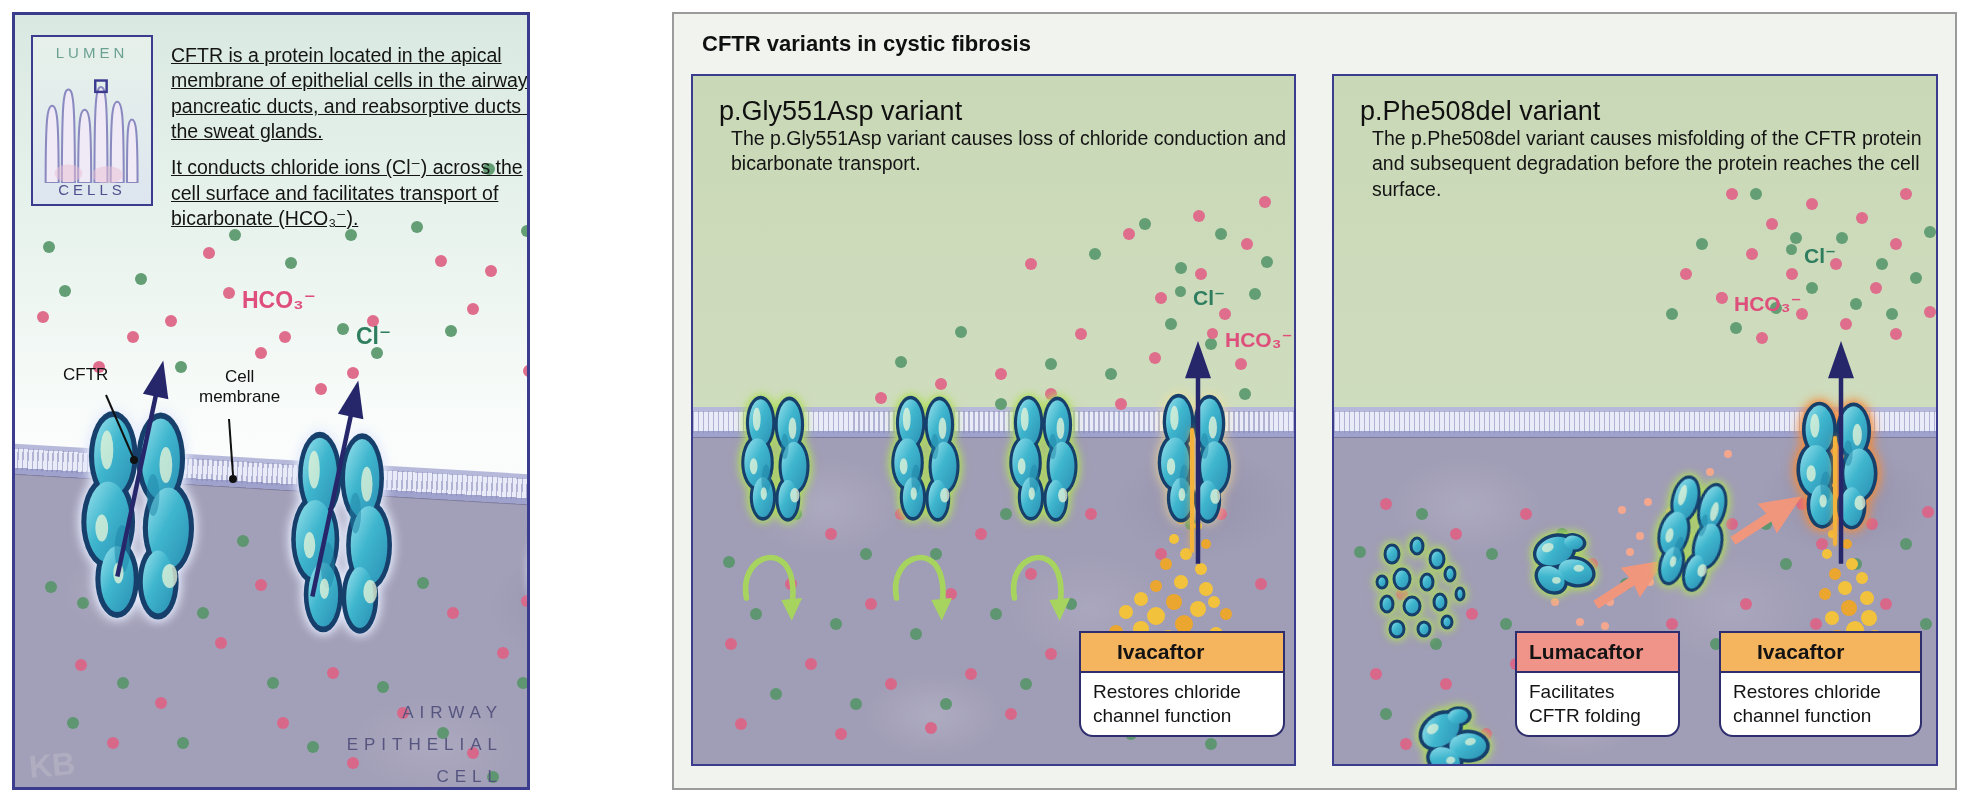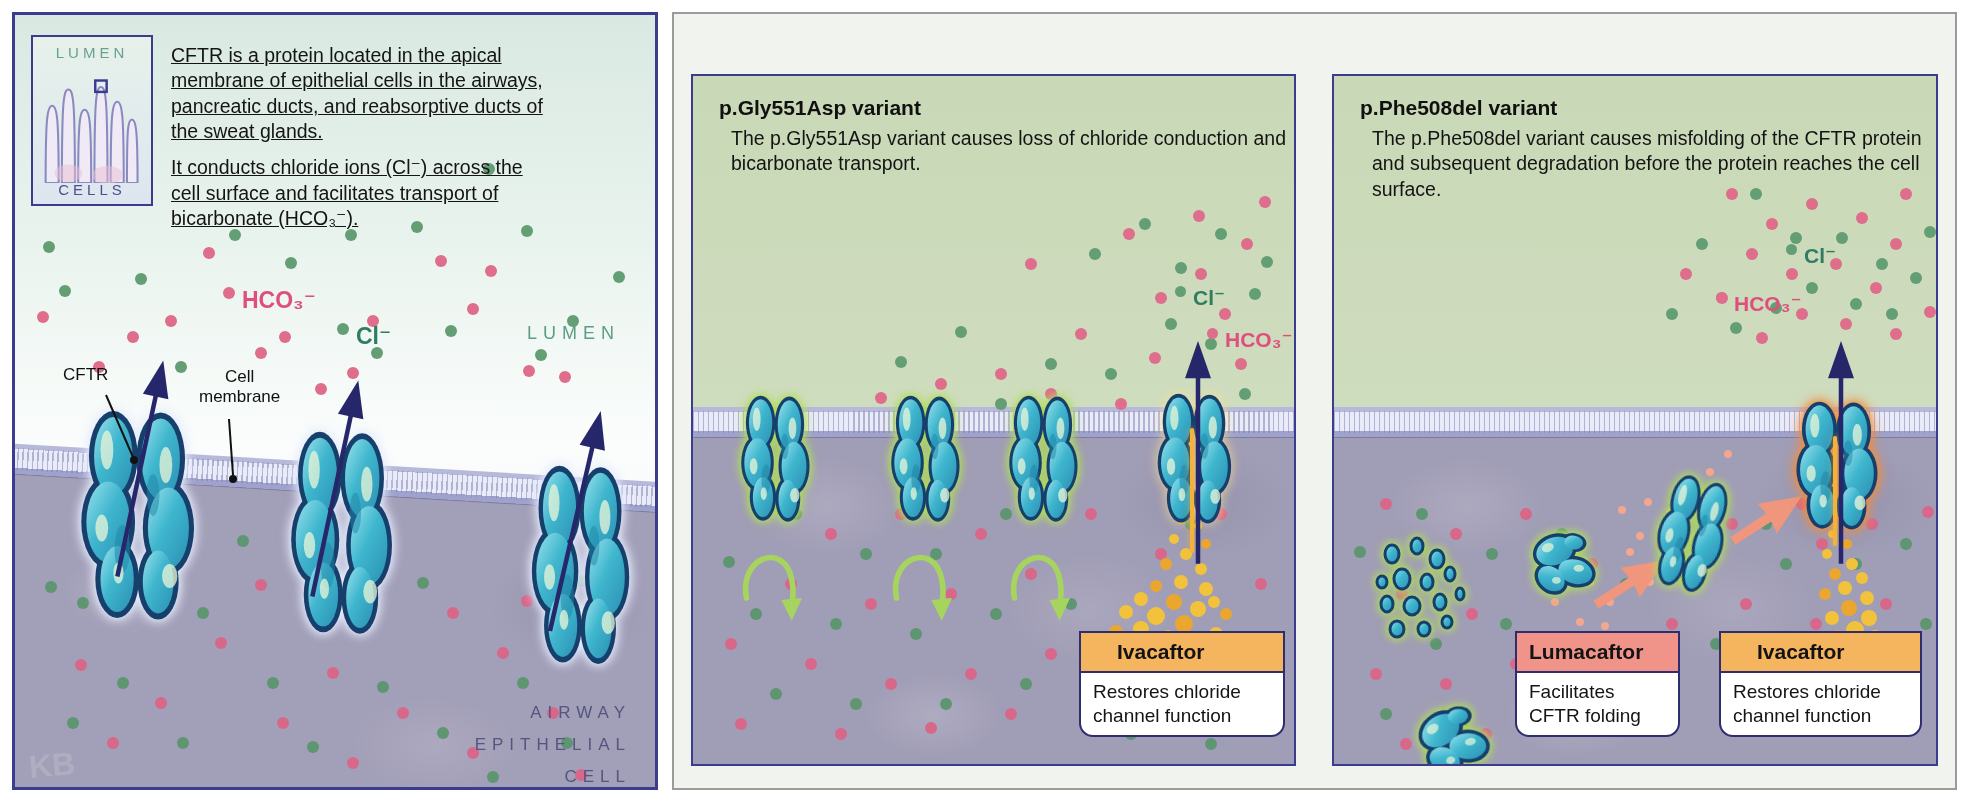--- a/index.html
+++ b/index.html
@@ -1,21 +1,21 @@
 <!DOCTYPE html>
 <html><head>
 <meta charset="utf-8">
 <style>
   html,body{margin:0;padding:0;background:#ffffff;}
   #fig{position:relative;width:1969px;height:803px;background:#ffffff;overflow:hidden;
        font-family:"Liberation Sans","DejaVu Sans",sans-serif;}
   .abs{position:absolute;}
 
   
-  #left-panel{left:12px;top:12px;width:646px;height:778px;border:3px solid #3c3c8e;
+  #left-panel{left:12px;top:12px;width:518px;height:778px;border:3px solid #3c3c8e;
     box-sizing:border-box;overflow:hidden;background:linear-gradient(180deg,#d9e9e1 0%,#e7f2ec 26%,#fbfdfc 56%,#f2f4f6 100%);}
   .cell-slab{left:-12px;top:455px;width:720px;height:520px;background:#a29fb8;
     background-image:radial-gradient(90px 60px at 18% 22%,rgba(255,255,255,.14),transparent 70%),
       radial-gradient(120px 70px at 62% 48%,rgba(255,255,255,.10),transparent 70%),
       radial-gradient(100px 70px at 40% 80%,rgba(255,255,255,.16),transparent 70%),
       radial-gradient(90px 60px at 85% 75%,rgba(255,255,255,.12),transparent 70%),
       radial-gradient(120px 80px at 80% 20%,rgba(70,65,105,.10),transparent 70%);
     transform:rotate(3.4deg);transform-origin:left top;}
   .membrane{background:linear-gradient(180deg,#b6b9da 0 5px,#e9ebf8 5px 24px,#9fa2cc 24px 100%);
     box-shadow:0 1px 0 rgba(60,60,110,.35);}
@@ -53,21 +53,21 @@
   #right-title{left:28px;top:17px;font-size:22px;font-weight:700;color:#101010;}
   .vpanel{top:60px;width:605px;height:692px;border:2px solid #3c3c8e;box-sizing:border-box;overflow:hidden;
     background:linear-gradient(180deg,#c9d8b6 0%,#cfddbf 50%,#d9e3c8 100%);}
   #p1{left:17px;} #p2{left:658px;width:606px;}
   .vp-cell{left:0;top:338px;width:100%;height:354px;background:#a09db6;
     background-image:radial-gradient(110px 70px at 22% 26%,rgba(255,255,255,.13),transparent 70%),
       radial-gradient(120px 80px at 66% 55%,rgba(255,255,255,.10),transparent 70%),
       radial-gradient(100px 60px at 40% 85%,rgba(255,255,255,.15),transparent 70%),
       radial-gradient(130px 80px at 85% 25%,rgba(70,65,105,.10),transparent 70%);}
   .vp-membrane{left:0;top:331px;width:100%;height:30px;}
-  .ptitle{left:26px;top:20px;font-size:21px;font-weight:700;color:#101010;}
+  .ptitle{left:26px;top:20px;font-size:27px;font-weight:400;color:#101010;}
   .pdesc{left:26px;top:50px;width:562px;font-size:19.5px;line-height:1.3;color:#141414;margin-left:12px;}
   .vp-ion{font-size:21px;}
   .vp-ion .iondot{width:11px;height:11px;}
 
   #p1-lum-pink{box-shadow:430px 152px #df6d8c,332px 182px #df6d8c,502px 192px #df6d8c,548px 162px #df6d8c,462px 216px #df6d8c,526px 232px #df6d8c,382px 252px #df6d8c,456px 276px #df6d8c,542px 282px #df6d8c,302px 292px #df6d8c,352px 312px #df6d8c,242px 302px #df6d8c,182px 316px #df6d8c,422px 322px #df6d8c,566px 120px #df6d8c,500px 134px #df6d8c;}
   #p1-lum-green{box-shadow:446px 142px #639e74,396px 172px #639e74,522px 152px #639e74,482px 186px #639e74,556px 212px #639e74,472px 242px #639e74,512px 262px #639e74,352px 282px #639e74,412px 292px #639e74,302px 322px #639e74,546px 312px #639e74,202px 280px #639e74,262px 250px #639e74,568px 180px #639e74;}
   #p1-cell-pink{box-shadow:62px 422px #d8688a,132px 452px #d8688a,202px 432px #d8688a,282px 452px #d8688a,92px 502px #d8688a,172px 522px #d8688a,252px 512px #d8688a,332px 492px #d8688a,32px 562px #d8688a,112px 582px #d8688a,192px 602px #d8688a,272px 592px #d8688a,352px 572px #d8688a,422px 612px #d8688a,42px 642px #d8688a,142px 652px #d8688a,232px 646px #d8688a,312px 632px #d8688a,392px 432px #d8688a,462px 472px #d8688a,522px 432px #d8688a,562px 502px #d8688a,462px 642px #d8688a,542px 642px #d8688a;}
   #p1-cell-green{box-shadow:97px 432px #5d9670,167px 472px #5d9670,237px 472px #5d9670,307px 432px #5d9670,57px 532px #5d9670,137px 542px #5d9670,217px 552px #5d9670,297px 532px #5d9670,372px 522px #5d9670,77px 612px #5d9670,157px 622px #5d9670,247px 622px #5d9670,327px 602px #5d9670,407px 582px #5d9670,492px 442px #5d9670,552px 562px #5d9670,432px 652px #5d9670,512px 662px #5d9670,30px 480px #5d9670;}
 
   #p2-lum-pink{box-shadow:392px 112px #df6d8c,432px 142px #df6d8c,472px 122px #df6d8c,522px 136px #df6d8c,556px 162px #df6d8c,412px 172px #df6d8c,452px 192px #df6d8c,496px 182px #df6d8c,536px 206px #df6d8c,462px 232px #df6d8c,506px 242px #df6d8c,556px 252px #df6d8c,422px 256px #df6d8c,382px 216px #df6d8c,346px 192px #df6d8c,566px 112px #df6d8c,590px 230px #df6d8c;}
@@ -245,20 +245,21 @@
 
     <div class="abs" id="lp-airway">
       <div>AIRWAY</div>
       <div>EPITHELIAL</div>
       <div>CELL</div>
     </div>
     <div class="abs" id="lp-kb">KB</div>
   </section>
 
   <section class="abs" id="right-wrap">
+    <div class="abs" id="right-title">CFTR variants in cystic fibrosis</div>
 
     <div class="abs vpanel" id="p1">
       <div class="abs vp-cell"></div>
       <div class="abs membrane vp-membrane"></div>
 
       <div class="abs dots" id="p1-lum-pink"></div>
       <div class="abs dots" id="p1-lum-green"></div>
       <div class="abs dots" id="p1-cell-pink"></div>
       <div class="abs dots" id="p1-cell-green"></div>
 

